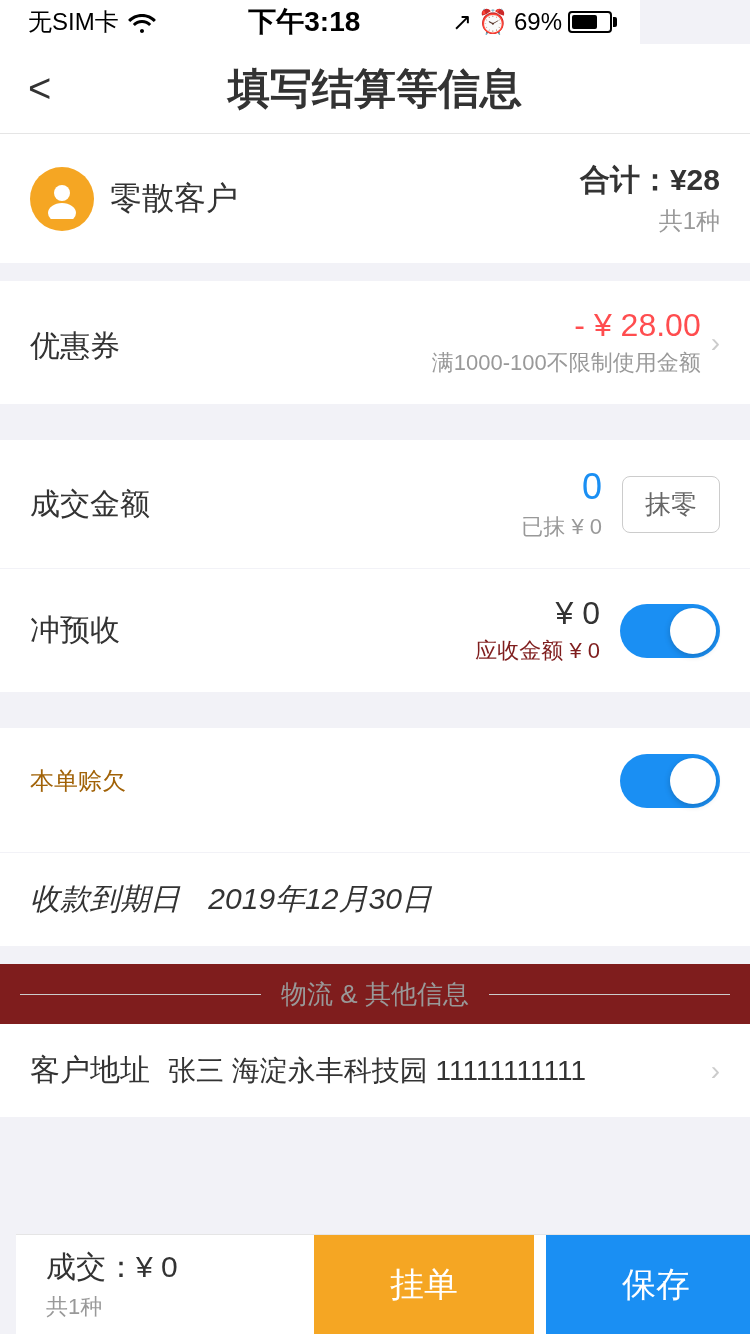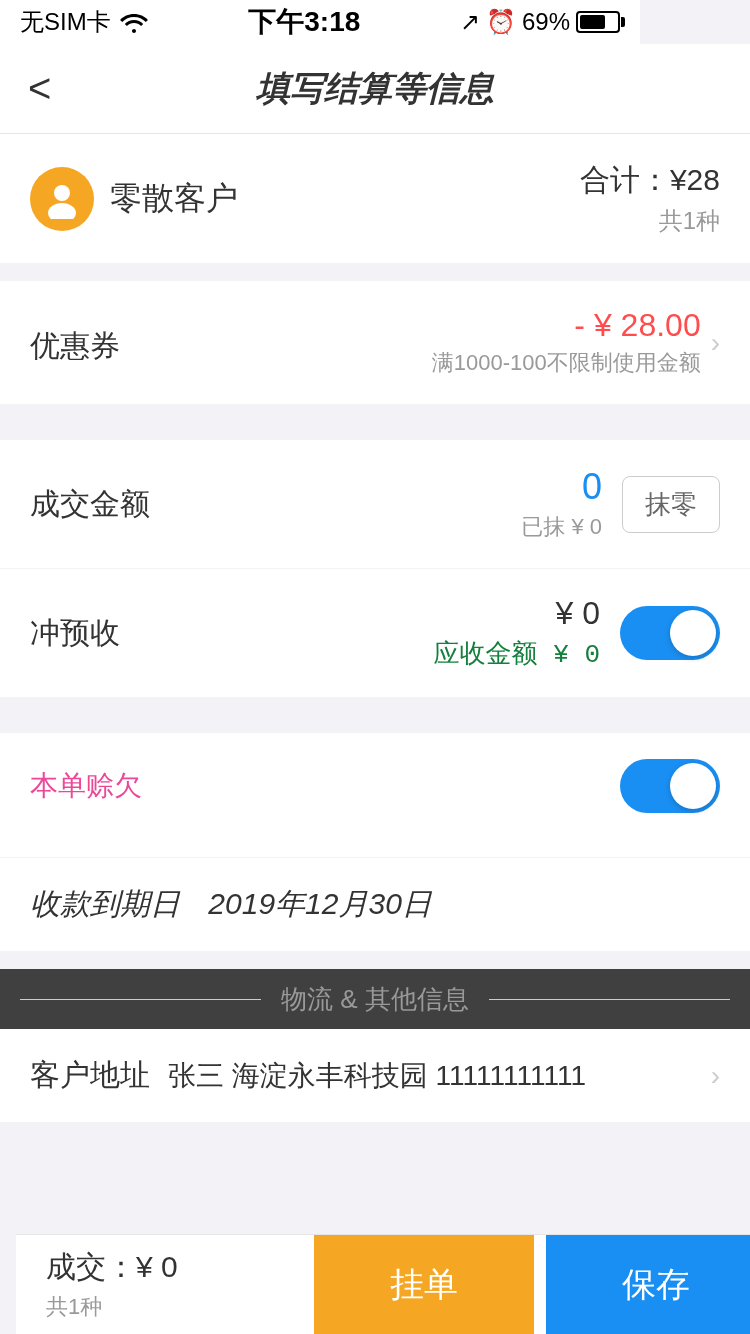--- a/index.html
+++ b/index.html
@@ -14,21 +14,21 @@
     }
 
     
     .status-bar {
       width: 640px;
       height: 44px;
       background: #fff;
       display: flex;
       align-items: center;
       justify-content: space-between;
-      padding: 0 20px;
+      padding: 0 28px;
       font-size: 26px;
       color: #000;
     }
     .status-bar-left {
       display: flex;
       align-items: center;
       gap: 8px;
       font-size: 24px;
     }
     .status-bar-center {
@@ -81,24 +81,23 @@
       border-bottom: 1px solid #e5e5e5;
     }
     .nav-back {
       position: absolute;
       left: 28px;
       font-size: 40px;
       color: #333;
       cursor: pointer;
     }
     .nav-title {
-      font-size: 34px;
+      font-size: 42px;
       font-weight: 600;
       color: #333;
-      font-style: italic;
     }
 
     
     .content {
       flex: 1;
       overflow-y: auto;
       padding-bottom: 100px;
     }
 
     
@@ -137,20 +136,21 @@
     .customer-name {
       font-size: 32px;
       color: #333;
     }
     .customer-right {
       text-align: right;
     }
     .customer-total {
       font-size: 30px;
       color: #333;
+      font-weight: bold;
     }
     .customer-count {
       font-size: 24px;
       color: #999;
       margin-top: 4px;
     }
 
     
     .coupon-row {
       background: #fff;
@@ -248,24 +248,23 @@
       gap: 20px;
     }
     .prereceive-amounts {
       text-align: right;
     }
     .prereceive-value {
       font-size: 32px;
       color: #333;
     }
     .prereceive-sub {
-      font-size: 26px;
-      color: #15803d;
+      font-size: 22px;
+      color: #7f1d1d;
       margin-top: 4px;
-      font-family: Liberation Mono, monospace;
     }
 
     
     .toggle-switch {
       width: 100px;
       height: 54px;
       background: #1a8ff3;
       border-radius: 27px;
       position: relative;
       cursor: pointer;
@@ -286,42 +285,42 @@
     
     .debt-section {
       background: #fff;
       margin-bottom: 18px;
       padding: 26px 30px;
       display: flex;
       align-items: center;
       justify-content: space-between;
     }
     .debt-label {
-      font-size: 28px;
-      color: #ec4899;
+      font-size: 24px;
+      color: #a16207;
     }
 
     
     .duedate-row {
       background: #fff;
       padding: 26px 30px;
       border-top: 1px solid #f2f2f7;
     }
     .duedate-content {
       font-size: 30px;
       color: #333;
     }
     .duedate-content span {
       margin-right: 20px;
       font-style: italic;
     }
 
     
     .logistics-divider {
-      background: #404040;
+      background: #7f1d1d;
       height: 60px;
       display: flex;
       align-items: center;
       justify-content: center;
       margin-top: 18px;
     }
     .logistics-line {
       flex: 1;
       height: 1px;
       background: #ccc;

